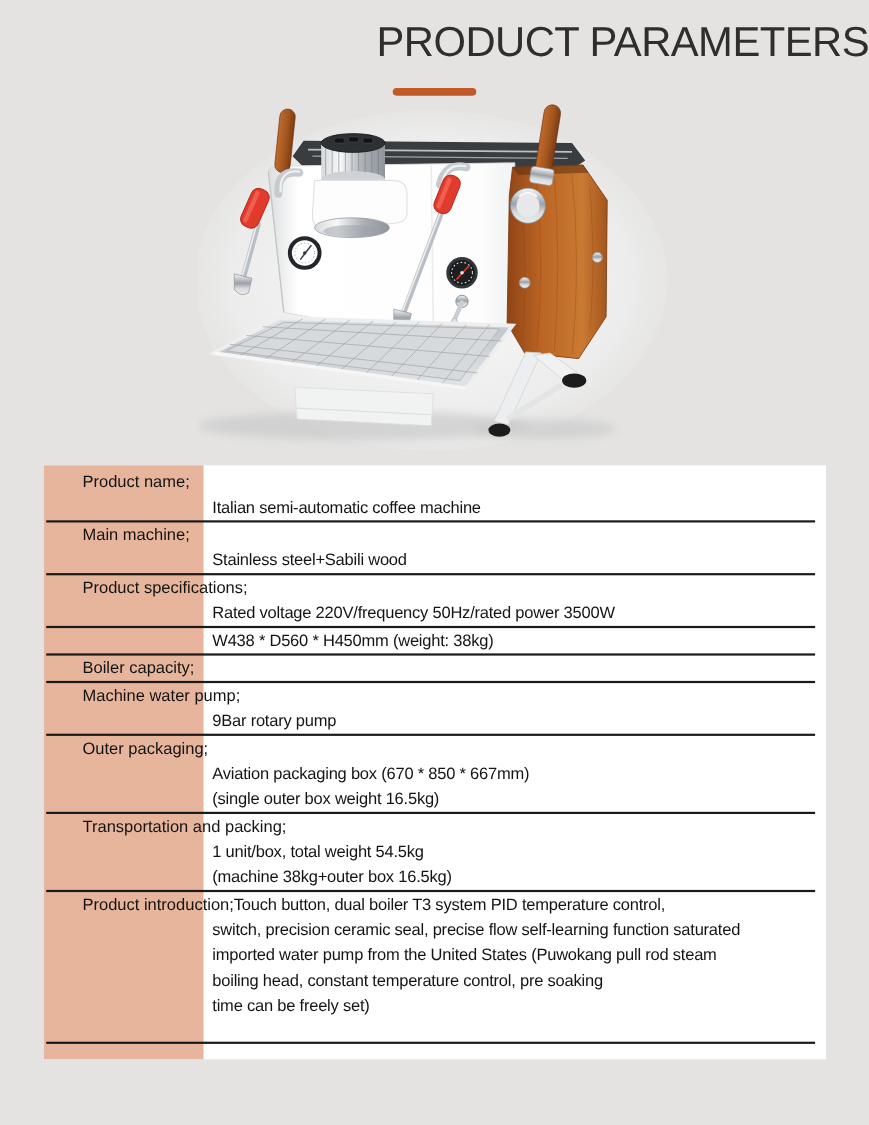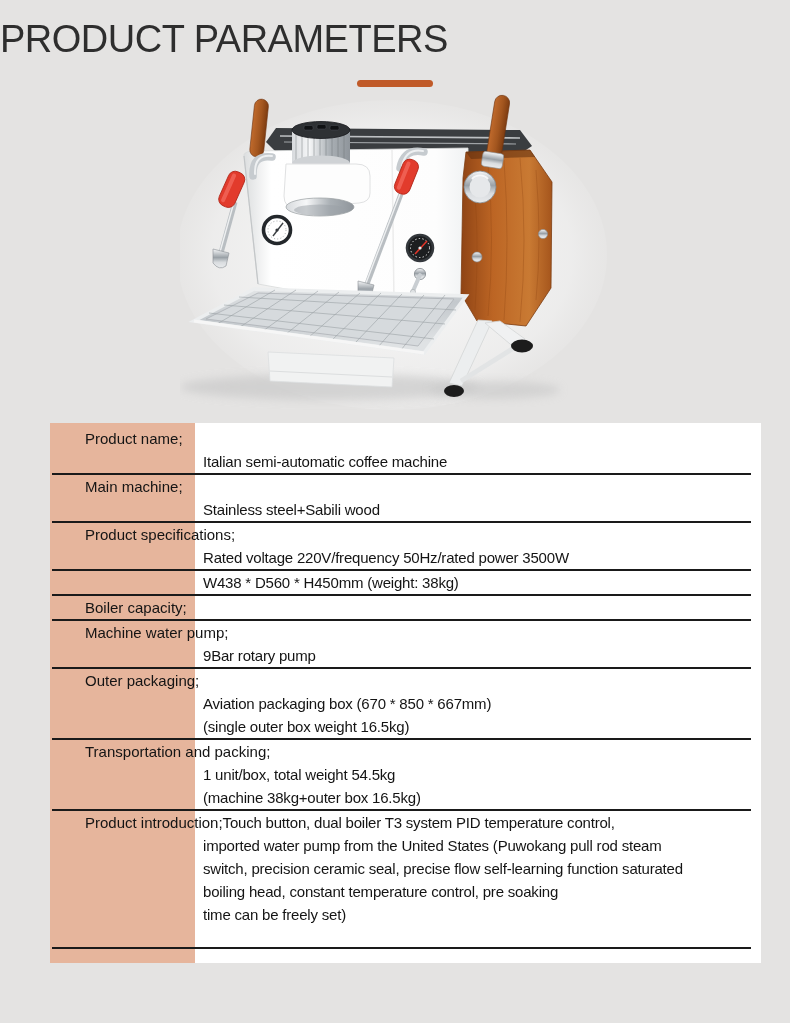--- a/index.html
+++ b/index.html
@@ -15,21 +15,21 @@
     height:1023px;
     background:var(--bg);
     font-family:"Liberation Sans", sans-serif;
     color:var(--ink);
     position:relative;
     overflow:hidden;
   }
   .title{
     position:absolute;
     top:18px;left:0;right:0;
-    text-align:left;
+    text-align:right;
     font-size:38px;
     font-weight:500;
     letter-spacing:-0.5px;
     color:#2e2e2e;
   }
   .title-underline{
     position:absolute;
     top:80px;left:50%;
     transform:translateX(-50%);
     width:76px;height:7px;
@@ -37,21 +37,21 @@
     background:var(--accent);
   }
   .photo{
     position:absolute;
     left:180px;top:90px;
     width:430px;height:330px;
   }
   .photo svg{display:block;width:100%;height:100%;}
   .spec-table{
     position:absolute;
-    left:50px;top:423px;
+    left:40px;top:423px;
     width:711px;
     background:#ffffff;
     padding:4px 0 14px 0;
   }
   .peach-col{
     position:absolute;
     left:0;top:0;bottom:0;
     width:145px;
     background:var(--peach);
   }
@@ -272,19 +272,19 @@
         <div class="value-line">Aviation packaging box (670 * 850 * 667mm)</div>
         <div class="value-line">(single outer box weight 16.5kg)</div>
       </div>
       <div class="spec-row">
         <div class="label-line"><span class="spec-label">Transportation and packing;</span></div>
         <div class="value-line">1 unit/box, total weight 54.5kg</div>
         <div class="value-line">(machine 38kg+outer box 16.5kg)</div>
       </div>
       <div class="spec-row intro">
         <div class="label-line"><span class="spec-label">Product introduction;</span><span class="inline-value">Touch button, dual boiler T3 system PID temperature control,</span></div>
+        <div class="value-line">switch, precision ceramic seal, precise flow self-learning function saturated</div>
         <div class="value-line">imported water pump from the United States (Puwokang pull rod steam</div>
-        <div class="value-line">switch, precision ceramic seal, precise flow self-learning function saturated</div>
         <div class="value-line">boiling head, constant temperature control, pre soaking</div>
         <div class="value-line">time can be freely set)</div>
       </div>
     </div>
 </section>
 
 </body></html>

